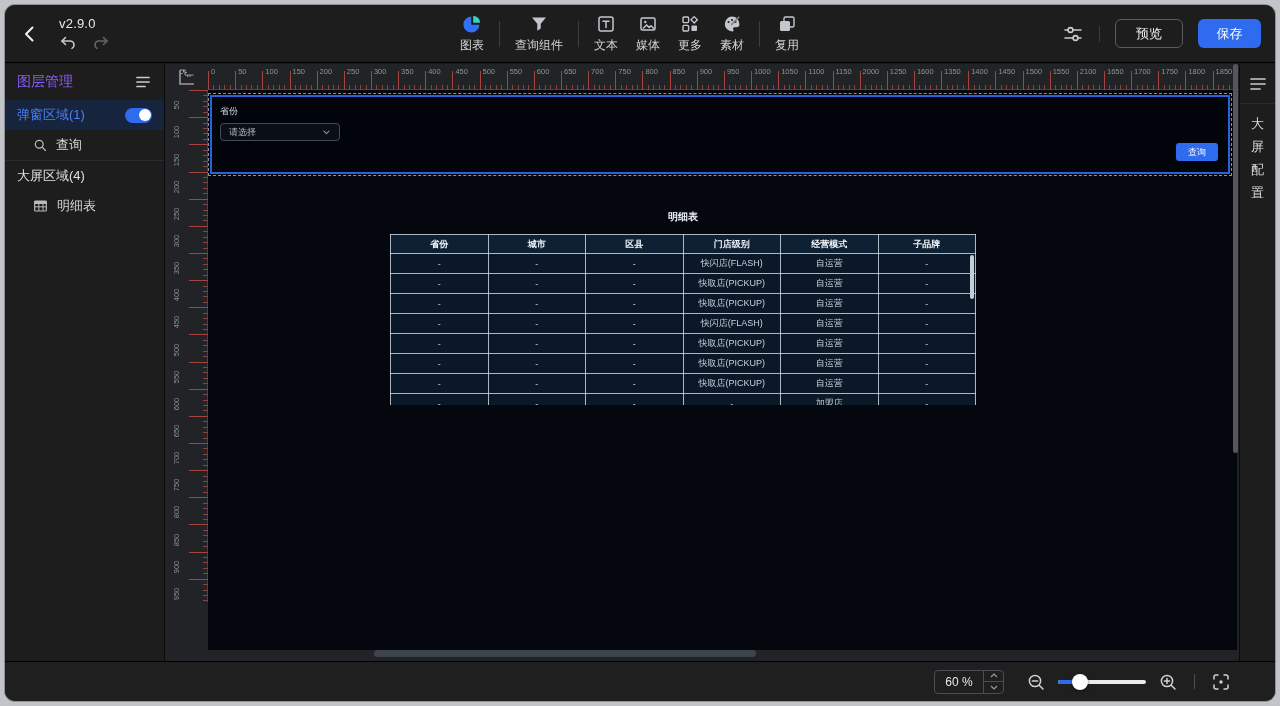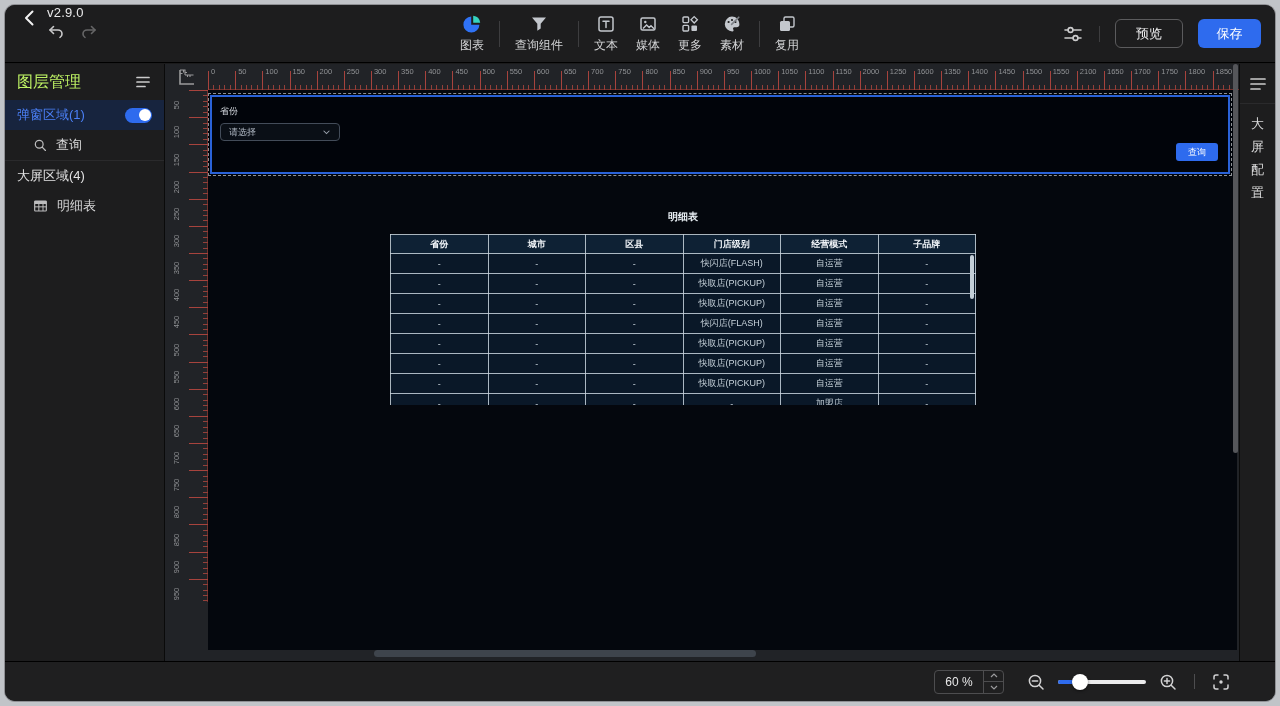--- a/index.html
+++ b/index.html
@@ -5,21 +5,21 @@
   * { margin:0; padding:0; box-sizing:border-box; }
   html,body { width:1280px; height:706px; overflow:hidden; }
   body { background:#c1c4c8; font-family:"Liberation Sans","DejaVu Sans",sans-serif; }
   svg { display:block; }
 
   .window { position:absolute; inset:5px; border-radius:10px; background:#1b1b1c; overflow:hidden;
             box-shadow:0 0 0 1px #8f9094; }
 
   
   .toolbar { position:relative; height:58px; background:#1d1d1e; border-bottom:1px solid #000; }
-  .tb-left { position:absolute; left:12px; top:0; bottom:0; display:flex; gap:4px; }
+  .tb-left { position:absolute; left:12px; top:0; bottom:0; display:flex; align-items:center; gap:16px; }
   .back-btn { width:26px; height:26px; display:flex; align-items:center; justify-content:center; cursor:pointer; }
   .ver-wrap { display:flex; flex-direction:column; gap:4px; }
   .version { font-size:13px; color:#e9e9ea; letter-spacing:.2px; }
   .histrow { display:flex; gap:15px; }
   .hist-btn { width:18px; height:16px; }
   .hist-btn.dim { opacity:.42; }
   .tb-center { position:absolute; left:446px; top:0; bottom:0; display:flex; align-items:center; }
   .tb-item { display:flex; flex-direction:column; align-items:center; gap:3px; padding:0 9px; cursor:pointer; }
   .tb-item .ico { width:20px; height:20px; }
   .tb-item .lbl { font-size:12px; color:#d3d4d6; white-space:nowrap; }
@@ -28,21 +28,21 @@
   .vsep { width:1px; height:16px; background:#3d3d3f; }
   .btn { height:29px; border-radius:6px; font-size:13px; display:flex; align-items:center; justify-content:center; cursor:pointer; }
   .btn.ghost { width:68px; border:1px solid #5b5b5d; color:#ededee; background:transparent; }
   .btn.primary { width:63px; background:#2e6bee; color:#fff; }
 
   
   .main { position:absolute; top:59px; bottom:40px; left:0; right:0; display:flex; }
 
   .left-panel { width:160px; background:#1d1d1e; border-right:1px solid #0a0a0a; }
   .lp-header { height:36px; display:flex; align-items:center; justify-content:space-between; padding:0 12px; }
-  .lp-title { font-size:16px; color:#bef264;text-align:center; }
+  .lp-title { font-size:14px; color:#8b5cf6;text-align:center; }
   .lp-row { height:30px; display:flex; align-items:center; padding:0 12px; cursor:pointer; }
   .lp-row.selected { background:#17243e; }
   .lp-row.selected .lp-label { color:#4b80f8; }
   .lp-label { font-size:13px; color:#e2e2e3; }
   .lp-row .spring { flex:1; }
   .lp-child { padding-left:28px; gap:9px; }
   .lp-child .lp-label { color:#d6d6d7; }
   .lp-div { height:1px; background:#2a2a2c; }
   .toggle { width:27px; height:15px; border-radius:8px; background:#2e6bee; position:relative; cursor:pointer; }
   .toggle .knob { position:absolute; right:1.5px; top:1.5px; width:12px; height:12px; border-radius:50%; background:#fff; }

